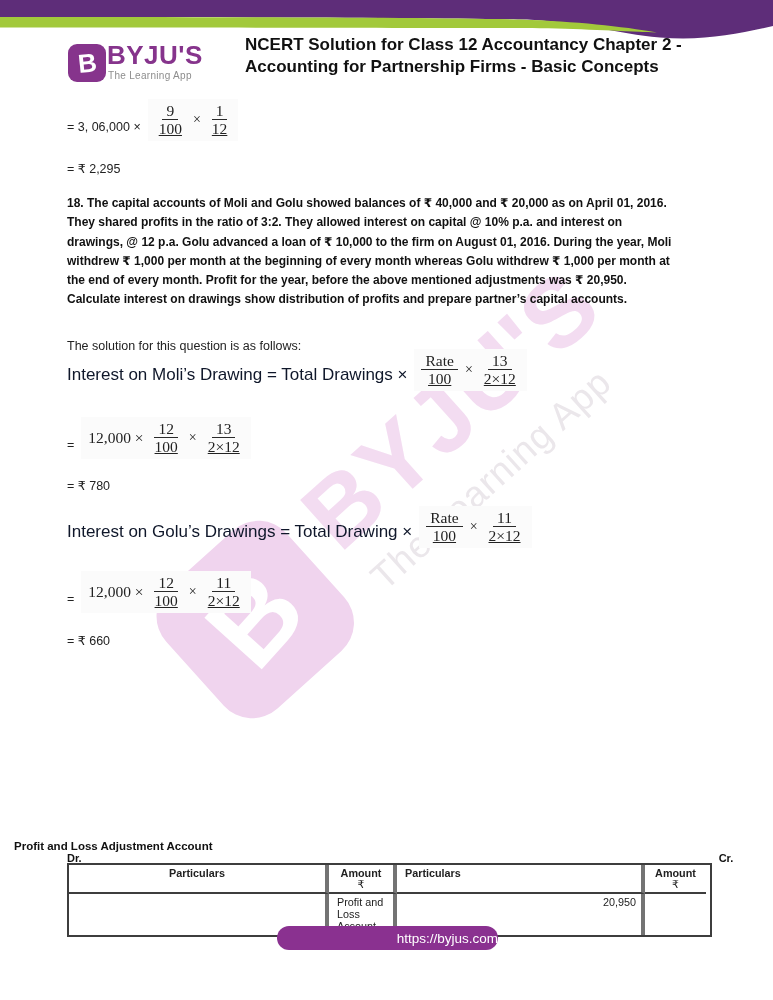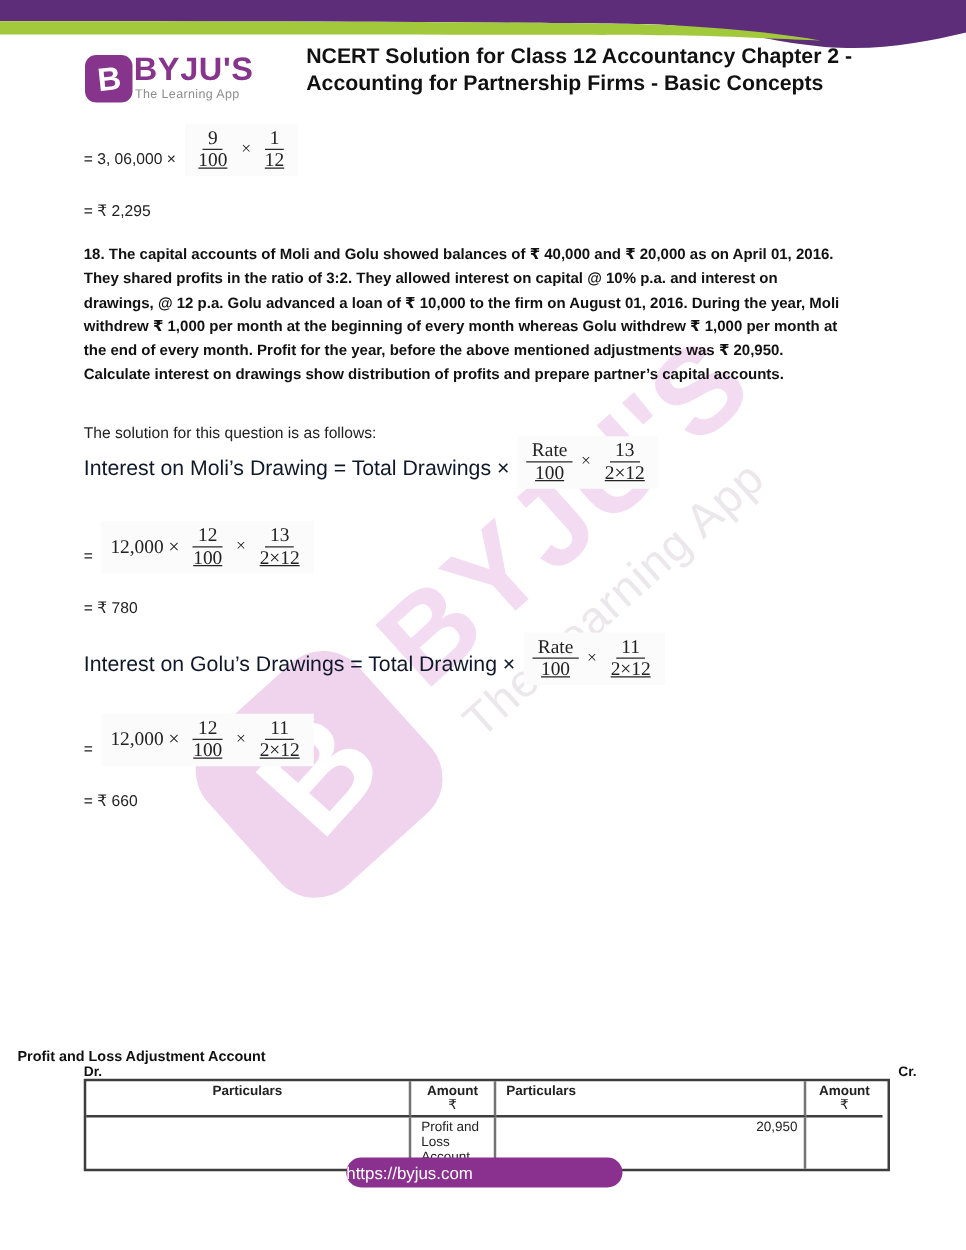--- a/index.html
+++ b/index.html
@@ -48,31 +48,31 @@
   .wm-brand{font-size:97px;font-weight:bold;color:#f3dcf1;letter-spacing:2px;line-height:1;}
   .wm-tagline{font-size:37px;color:#ebe7eb;margin-top:10px;margin-left:8px;letter-spacing:1px;}
   
   .tbl-title{position:absolute;left:14px;top:840px;width:773px;font-weight:bold;font-size:11.5px;color:#111;}
   .drcr{position:absolute;top:852px;font-weight:bold;font-size:11px;color:#111;}
   .pl-table{
     position:absolute;left:67px;top:863px;width:641px;
     border:2px solid #3d3d3d;border-collapse:collapse;font-size:10.8px;color:#222;
     display:grid;grid-template-columns:260px 68px 248px 61px;
   }
-  .cell{border-right:2px solid #737373;padding:1px 4px;min-height:13px;}
+  .cell{border-right:4px solid #737373;padding:1px 4px;min-height:13px;}
   .cell:nth-child(4n){border-right:none;}
   .hdr{font-weight:bold;border-bottom:2px solid #3d3d3d;text-align:center;padding-top:2px;}
   .hdr .sub{display:block;font-weight:normal;line-height:10px;padding-bottom:2px;}
   .hdr-left-right{text-align:left;padding-left:8px;}
   .c-left{text-align:left;padding-left:8px;padding-top:2px;padding-bottom:3px;}
   .c-right{text-align:right;padding-right:5px;padding-top:2px;padding-bottom:3px;}
   
   .footer-pill{
     position:absolute;left:277px;top:926px;width:221px;height:24px;border-radius:12px;
-    background:#8a3190;color:#fff;display:flex;align-items:center;justify-content:flex-start;
+    background:#8a3190;color:#fff;display:flex;align-items:center;justify-content:flex-end;
     font-size:13.5px;cursor:pointer;z-index:2;
   }
 </style>
 </head>
 <body>
 
 <div class="page">
 
   <svg class="band" viewBox="0 0 773 46">
     <path d="M0,0 L773,0 L773,26 C738,34 704,41 660,37.5 C615,33.5 590,23.5 527,19.5 C420,17.3 120,17 0,17 Z" fill="#5e2d79"></path>

